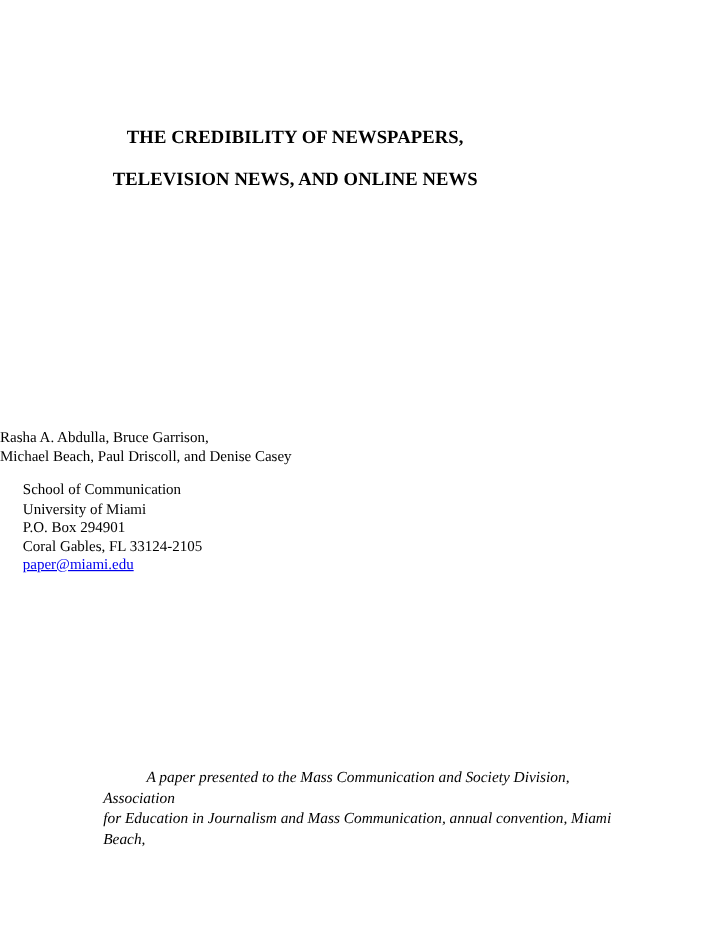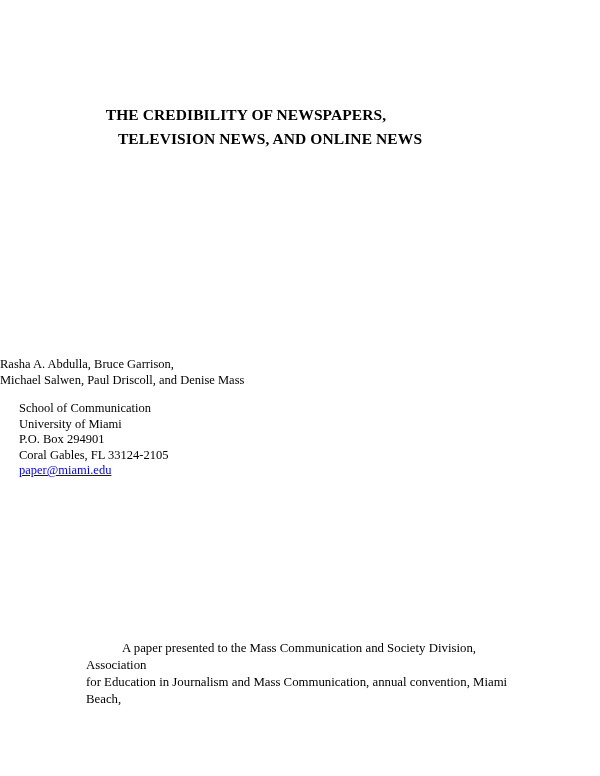--- a/index.html
+++ b/index.html
@@ -1,41 +1,41 @@
 <!DOCTYPE html>
 <html><head>
 <meta charset="utf-8">
 <style>
   html, body { margin: 0; padding: 0; background: #ffffff; }
   body { width: 600px; height: 776px; position: relative; overflow: hidden;
          font-family: "Liberation Serif", "DejaVu Serif", serif; color: #000; }
   .title { position: absolute; left: 0; width: 492px; text-align: center;
            font-weight: bold; font-size: 15.5px; letter-spacing: 0.1px; }
   .t1 { top: 106px; }
-  .t2 { top: 130px; padding-left: 24px; }
+  .t2 { top: 141px; }
   .center-block { position: absolute; left: 0; width: 588px; text-align: left;
                   font-size: 12.5px; line-height: 15.5px; }
   .authors { top: 357px; }
   .affil { top: 401px; padding-left: 19px; }
   .email { color: #0000ee; text-decoration: underline; }
   .para { position: absolute; left: 86px; width: 432px; top: 640px;
-          font-size: 12.8px; line-height: 17px; text-align: left; }
+          font-size: 12.8px; line-height: 17px; text-align: left; font-style: italic; }
   .indent { display: inline-block; width: 36px; }
 </style>
 </head>
 <body>
 
 <div>
   <div class="title t1">THE CREDIBILITY OF NEWSPAPERS,</div>
   <div class="title t2">TELEVISION NEWS, AND ONLINE NEWS</div>
 </div>
 
 <div class="center-block authors">
   <div>Rasha A. Abdulla, Bruce Garrison,</div>
-  <div>Michael Salwen, Paul Driscoll, and Denise Mass</div>
+  <div>Michael Beach, Paul Driscoll, and Denise Casey</div>
 </div>
 
 <div class="center-block affil">
   <div>School of Communication</div>
   <div>University of Miami</div>
   <div>P.O. Box 294901</div>
   <div>Coral Gables, FL 33124-2105</div>
   <div><a class="email" href="mailto:bruce@miami.edu">paper@miami.edu</a></div>
 </div>
 

